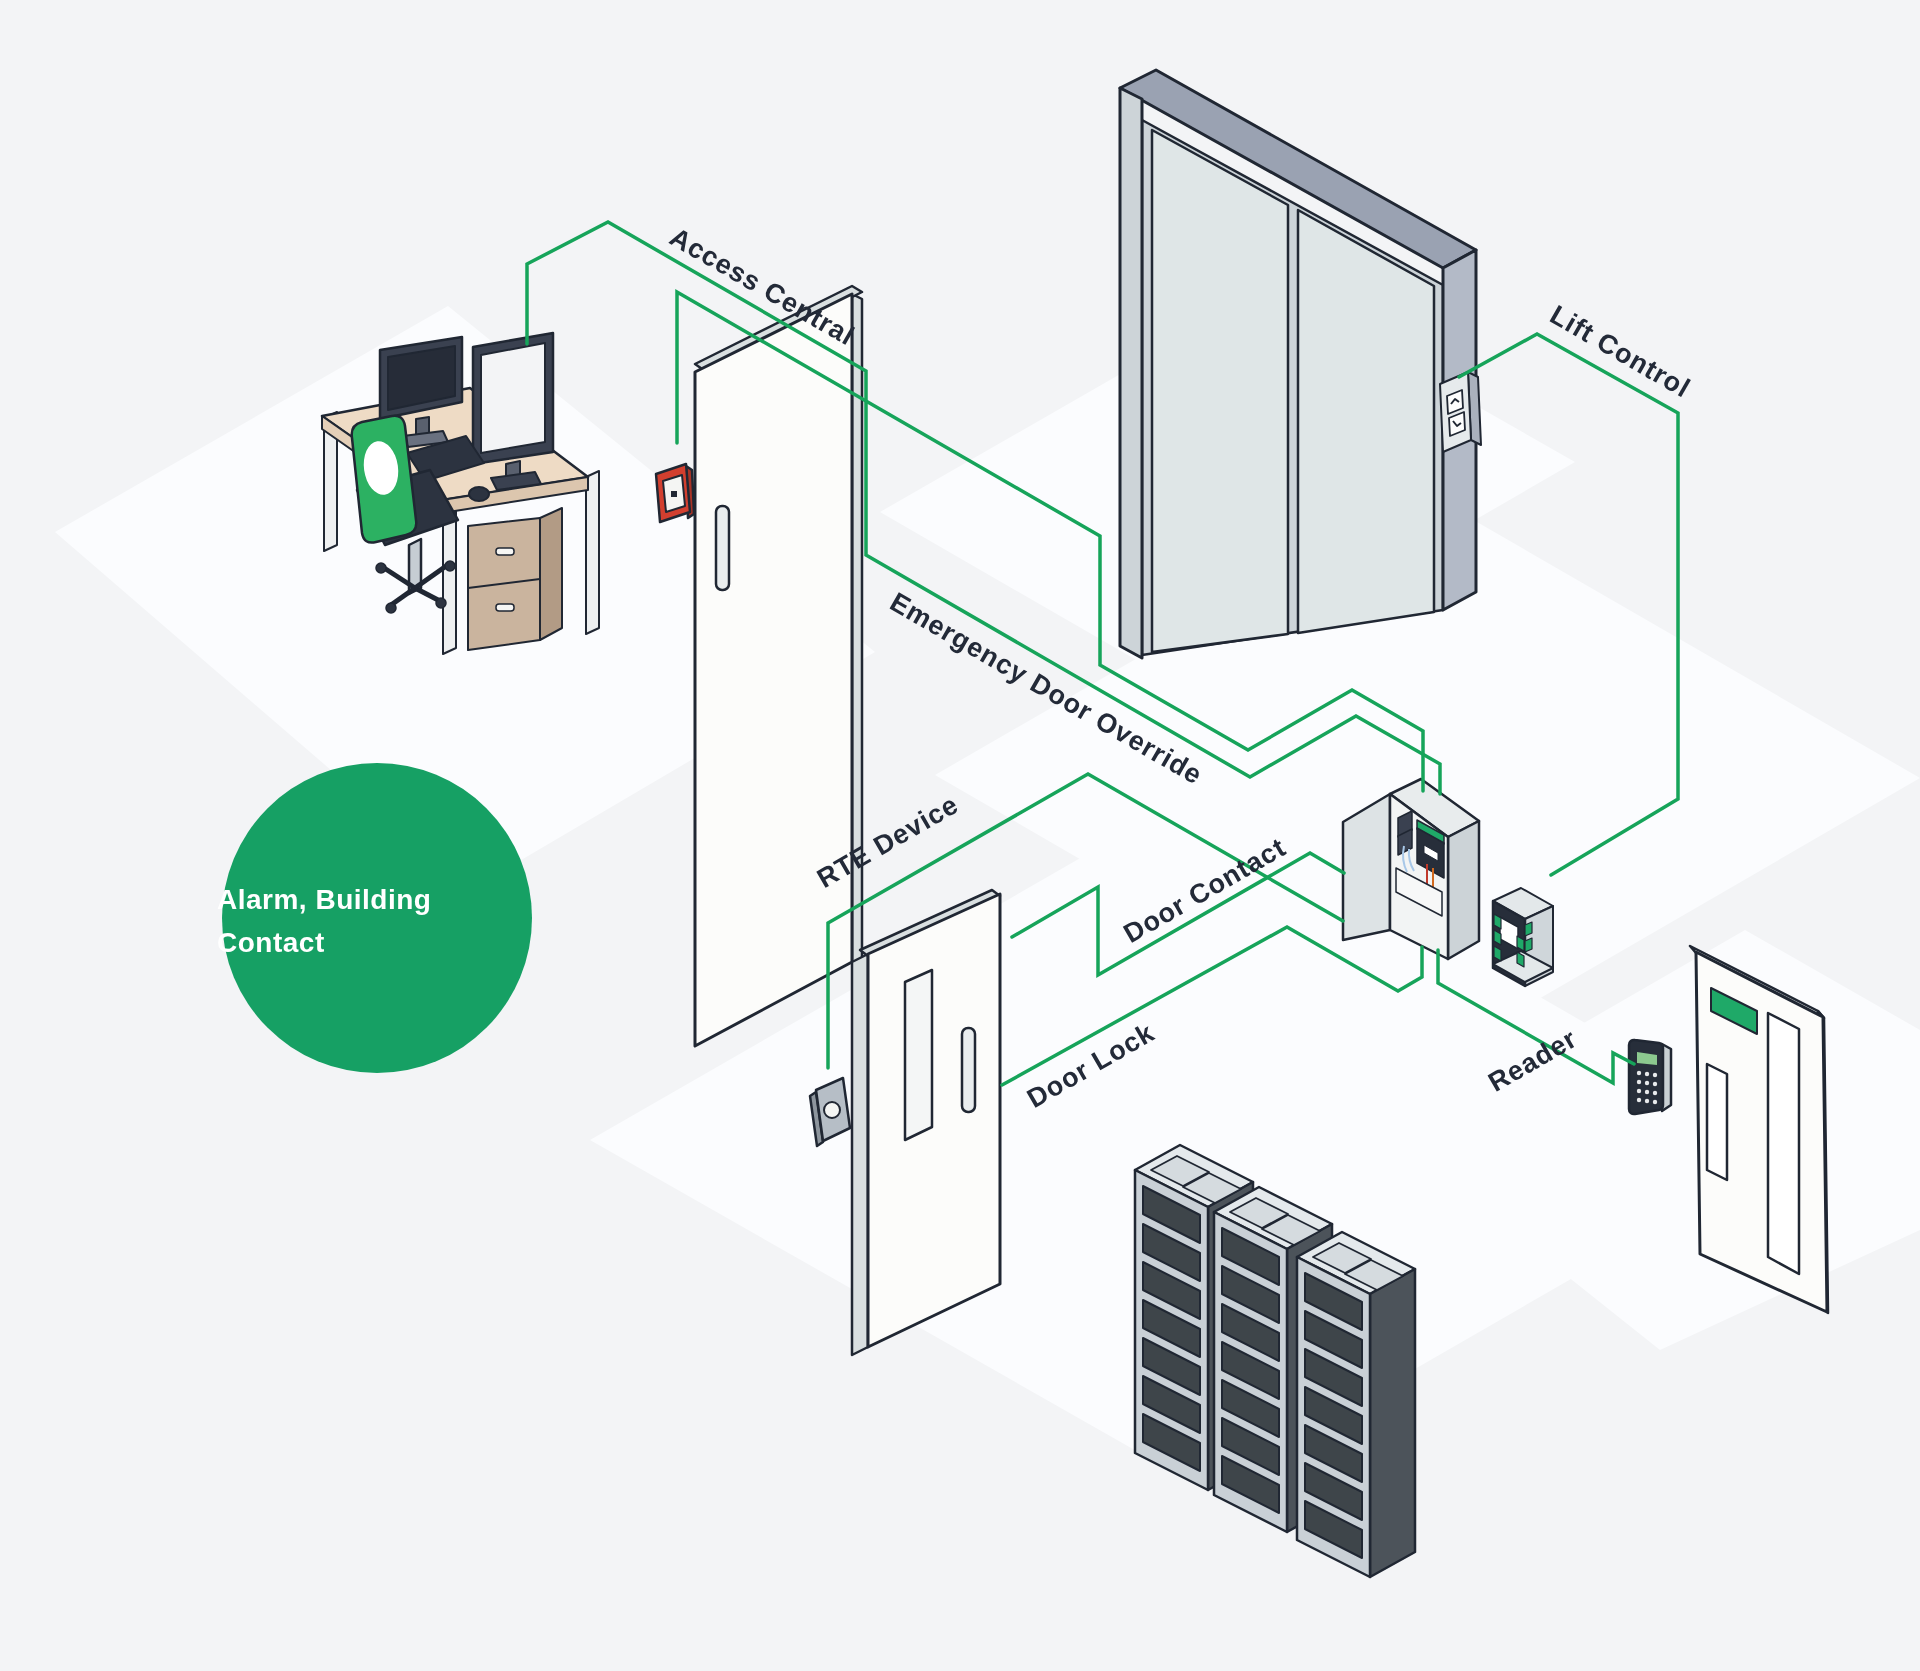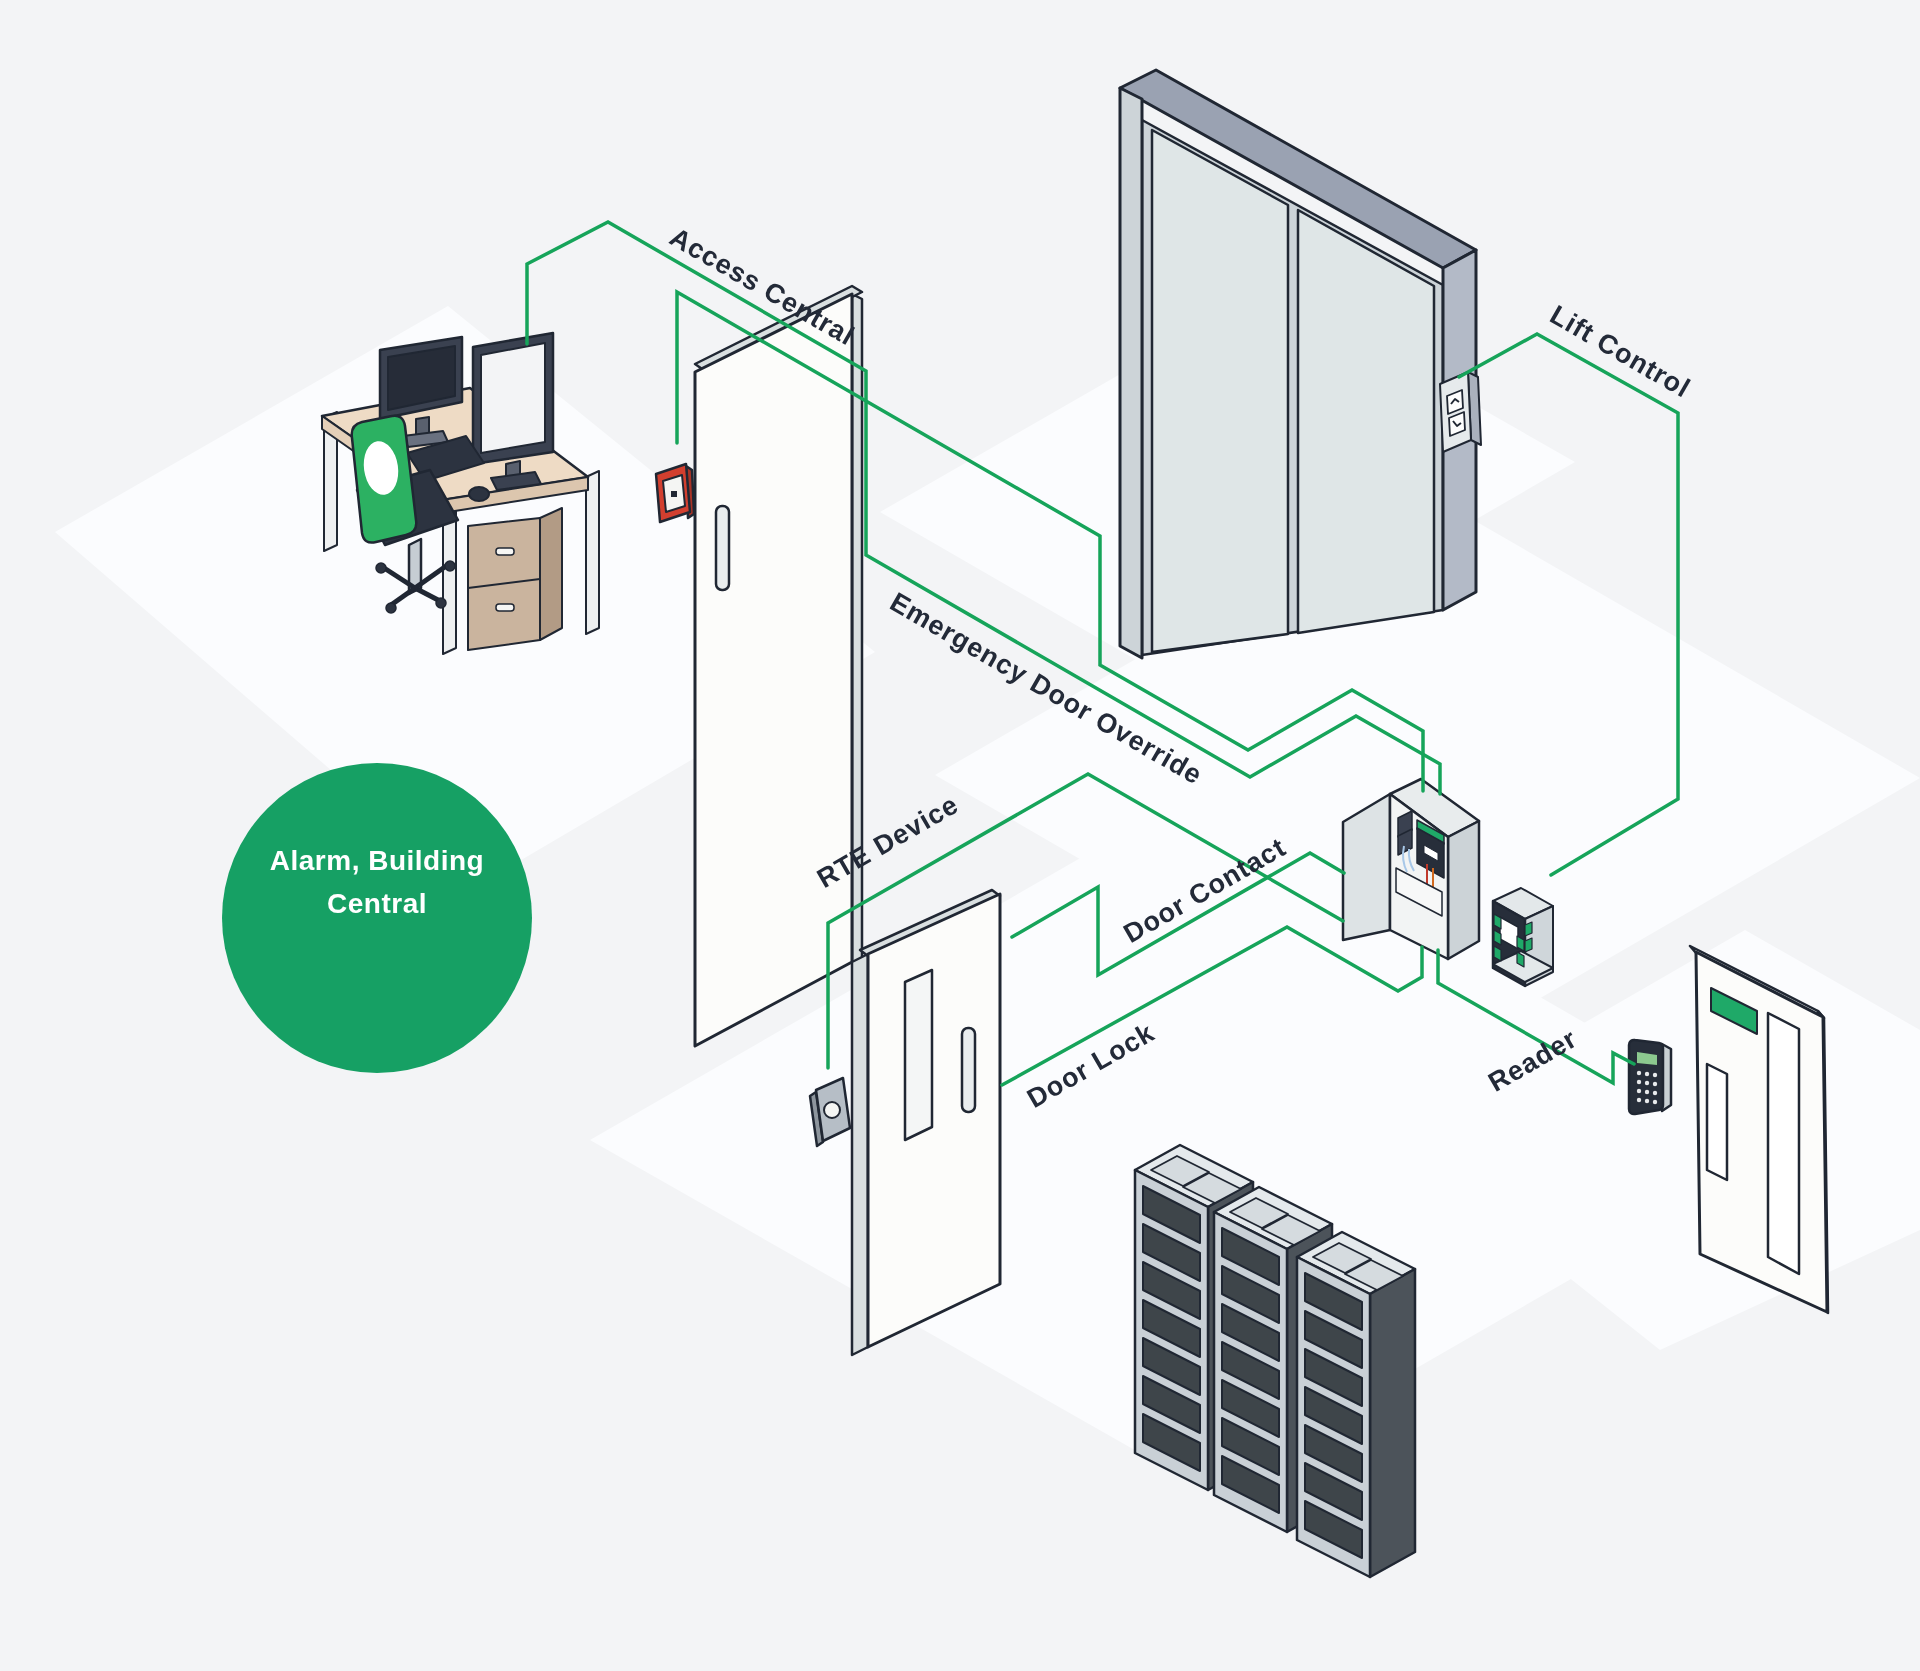--- a/index.html
+++ b/index.html
@@ -15,23 +15,23 @@
   }
   .stage svg{position:absolute;left:0;top:0;}
   .lbl{
     position:absolute; white-space:nowrap;
     font:700 27px "Liberation Sans", sans-serif;
     color:var(--label); letter-spacing:.9px;
     transform:translate(-50%,-50%) rotate(30deg);
   }
   .lbl.up{ transform:translate(-50%,-50%) rotate(-30deg); }
   .badge-text{
-    position:absolute; left:377px; top:882px; width:320px;
+    position:absolute; left:377px; top:921px; width:320px;
     transform:translate(-50%,-50%);
-    text-align:center; color:#ffffff;
+    text-align:left; color:#ffffff;
     font:700 28px "Liberation Sans", sans-serif;
     line-height:43px; letter-spacing:.5px;
   }
 </style>
 </head>
 <body>
 
 <div class="stage">
 
 <svg width="1920" height="1671" viewBox="0 0 1920 1671">
@@ -275,16 +275,16 @@
 <div class="lbl" style="left:762px;top:287px;">Access Central</div>
 <div class="lbl" style="left:1620px;top:352px;">Lift Control</div>
 <div class="lbl" style="left:1046px;top:689px;">Emergency Door Override</div>
 <div class="lbl up" style="left:888px;top:842px;">RTE Device</div>
 <div class="lbl up" style="left:1205px;top:891px;">Door Contact</div>
 <div class="lbl up" style="left:1091px;top:1066px;">Door Lock</div>
 <div class="lbl up" style="left:1533px;top:1061px;">Reader</div>
 
 <div class="badge-text">
   <div>Alarm, Building</div>
-  <div>Central</div>
+  <div>Contact</div>
 </div>
 
 </div>
 
 </body></html>

